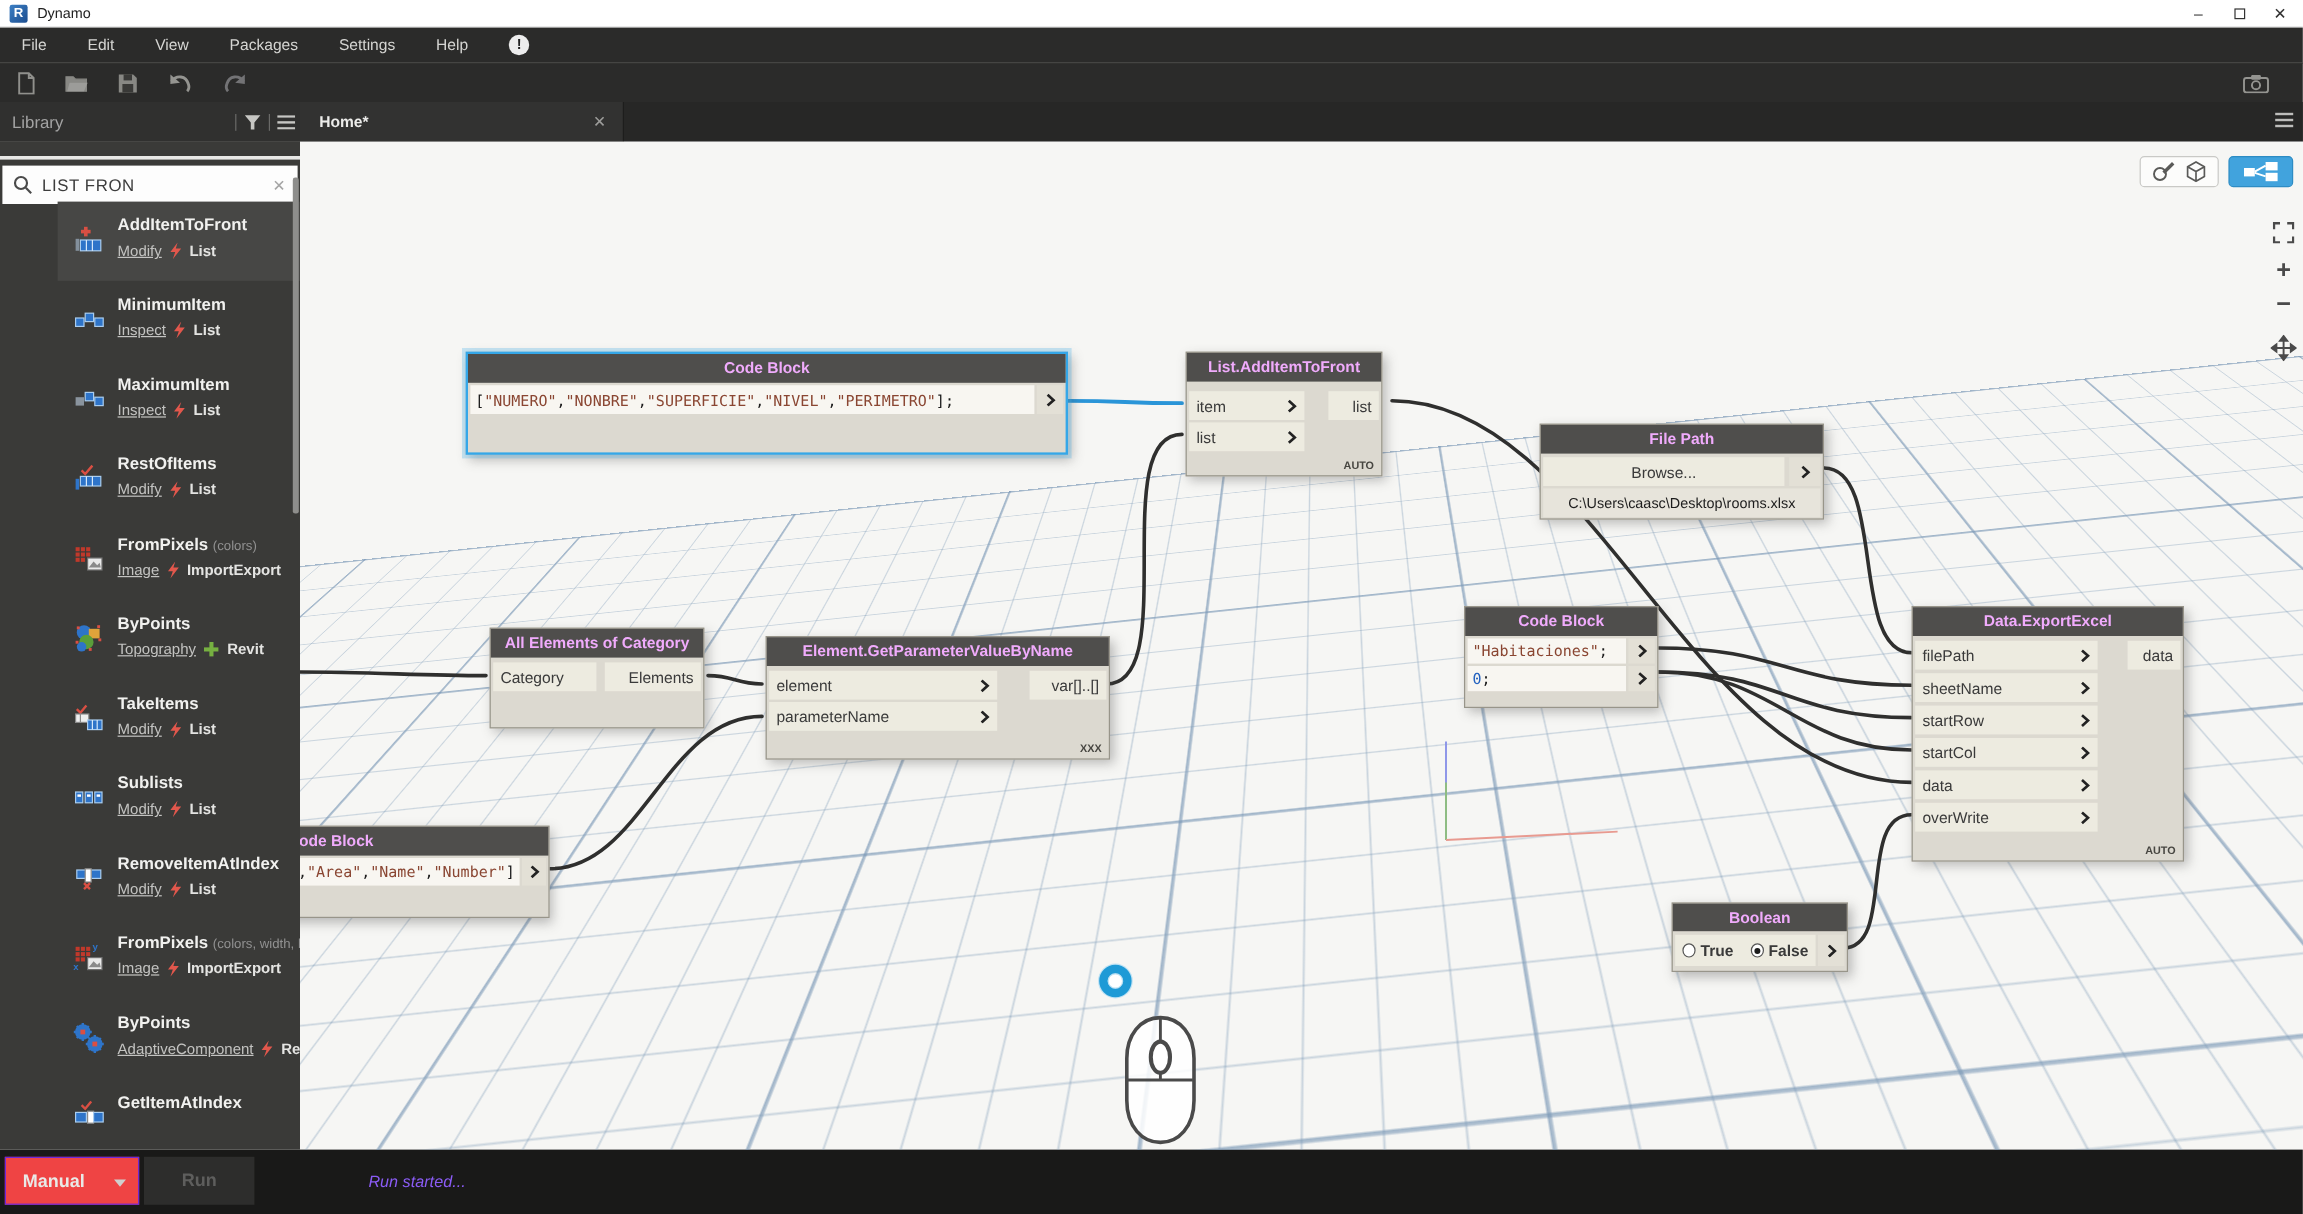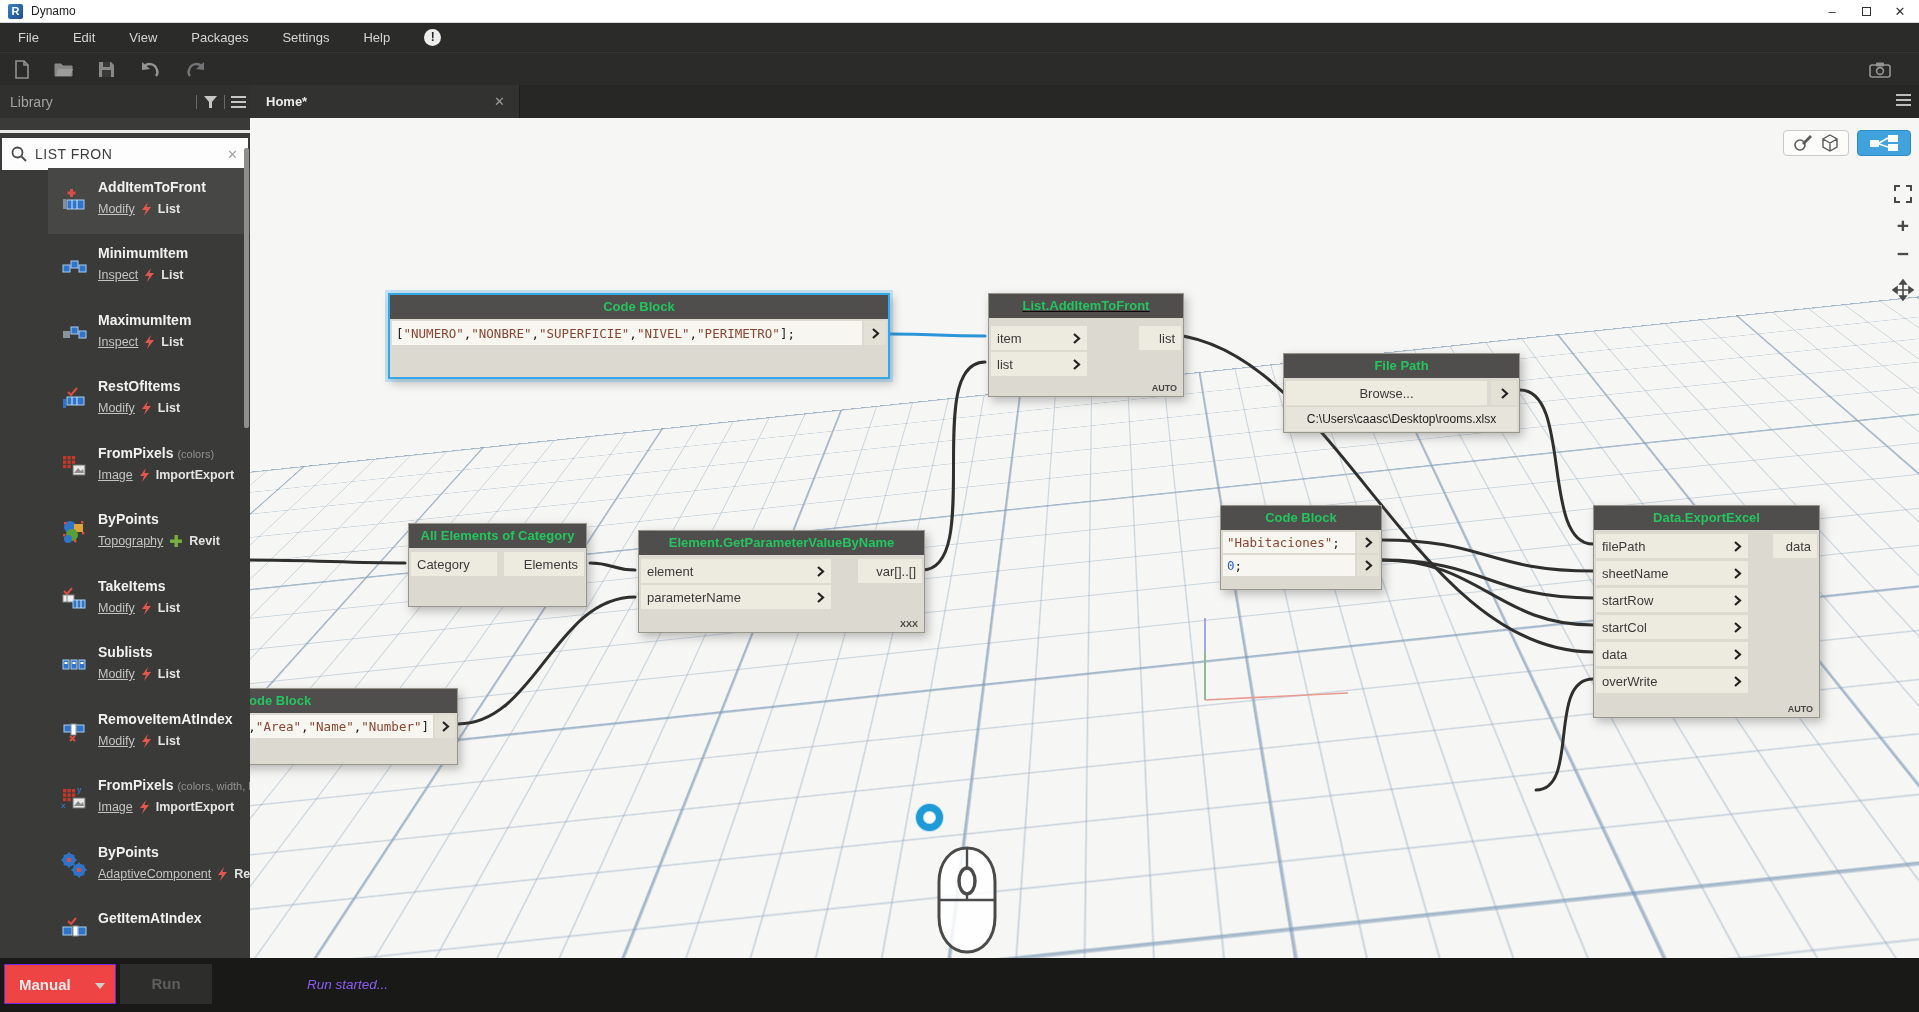--- a/index.html
+++ b/index.html
@@ -83,21 +83,21 @@
       linear-gradient(90deg, rgba(110,142,175,.5) 2px, transparent 2px);
     background-size:36px 36px, 36px 36px, 180px 180px, 180px 180px;
     transform:perspective(950px) rotateX(57deg); transform-origin:50% 0; }
   #wires { position:absolute; left:0; top:0; pointer-events:none; }
   #wires path { pointer-events:stroke; }
 
   
   .node { position:absolute; background:#dcd9d0; border:1px solid #98958a;
           box-shadow:3px 4px 9px rgba(70,70,70,.35); }
   .node.selected { border:2px solid #35a7e8; box-shadow:0 0 0 3px rgba(70,175,235,.28), 3px 4px 9px rgba(70,70,70,.35); }
-  .nhead { height:24px; line-height:24px; background:#4f4e4c; color:#22c55e; font-weight:bold;
+  .nhead { height:24px; line-height:24px; background:#4f4e4c; color:#f0abfc; font-weight:bold;
            font-size:13px; text-align:center; white-space:nowrap; overflow:hidden; }
   .pin, .pout { position:absolute; background:#edebe0; font-size:13px; color:#3a3a3a;
                 display:flex; align-items:center; padding:0 6px; height:24px; }
   .pin { justify-content:space-between; }
   .pout { justify-content:flex-end; }
   .coderow { position:absolute; background:#f8f6f1; font-family:"DejaVu Sans Mono",monospace;
              font-size:12.5px; color:#1c1c1c; display:flex; align-items:center; padding:0 4px;
              white-space:nowrap; overflow:hidden; }
   .portbox { position:absolute; background:#e3e0d6; display:flex; align-items:center; justify-content:center; }
   .lacing { position:absolute; right:6px; bottom:3px; font-size:9px; font-weight:bold; color:#474641; }
@@ -492,21 +492,21 @@
   <div class="node selected" style="left:138px; top:175px; width:502px; height:86px;">
     <div class="nhead">Code Block</div>
     <div class="coderow" style="left:2px; top:26px; right:26px; height:24px;">[<span class="str">"NUMERO"</span>,<span class="str">"NONBRE"</span>,<span class="str">"SUPERFICIE"</span>,<span class="str">"NIVEL"</span>,<span class="str">"PERIMETRO"</span>];</div>
     <div class="portbox" style="right:2px; top:26px; width:22px; height:24px;">
         <svg width="9" height="11">
           <path d="M2,1 L7,5.5 L2,10" stroke="#222" stroke-width="2.2" fill="none"></path>
         </svg>
       </div>
   </div>
 
-  <div class="node" style="left:738px; top:175px; width:196px; height:104px;text-decoration:underline;">
+  <div class="node" style="left:738px; top:175px; width:164px; height:104px;">
     <div class="nhead">List.AddItemToFront</div>
     <div class="pin" style="left:2px; top:32px; width:96px;">
         <span>item</span>
         <svg width="9" height="11">
           <path d="M2,1 L7,5.5 L2,10" stroke="#222" stroke-width="2.2" fill="none"></path>
         </svg>
       </div>
     <div class="pin" style="left:2px; top:58px; width:96px;">
         <span>list</span>
         <svg width="9" height="11">
@@ -613,20 +613,34 @@
   <div class="node" style="left:-157px; top:570px; width:365px; height:77px;">
     <div class="nhead">Code Block</div>
     <div class="coderow" style="left:2px; top:26px; right:24px; height:23px; direction:rtl;">[<span class="str">"Number"</span>,<span class="str">"Name"</span>,<span class="str">"Area"</span>,,];</div>
     <div class="portbox" style="right:2px; top:26px; width:20px; height:23px;">
         <svg width="9" height="11">
           <path d="M2,1 L7,5.5 L2,10" stroke="#222" stroke-width="2.2" fill="none"></path>
         </svg>
       </div>
   </div>
 
+  <div class="node" style="left:1143px; top:634px; width:147px; height:58px;">
+    <div class="nhead" style="height:23px; line-height:23px;">Boolean</div>
+    <div class="pin" style="left:2px; top:26px; right:26px; height:26px; gap:4px; justify-content:flex-start;">
+      <span class="radio"></span>
+      <span style="font-weight:bold; font-size:13px;">True</span>
+      <span class="radio sel" style="margin-left:10px;"></span>
+      <span style="font-weight:bold; font-size:13px;">False</span>
+    </div>
+    <div class="portbox" style="right:2px; top:26px; width:22px; height:26px;">
+        <svg width="9" height="11">
+          <path d="M2,1 L7,5.5 L2,10" stroke="#222" stroke-width="2.2" fill="none"></path>
+        </svg>
+      </div>
+  </div>
 
   <div id="btn-geom">
     <svg width="20" height="18">
         <circle cx="7" cy="11" r="5" fill="none" stroke="#5a5a58" stroke-width="1.6"></circle>
         <path d="M9,9 L17,1 L19,3 L11,11 Z" fill="#5a5a58"></path>
       </svg>
     <svg width="18" height="18">
         <path d="M9,1 L16,5 L16,13 L9,17 L2,13 L2,5 Z M2,5 L9,9 L16,5 M9,9 L9,17" fill="none" stroke="#5a5a58" stroke-width="1.4"></path>
       </svg>
   </div>

